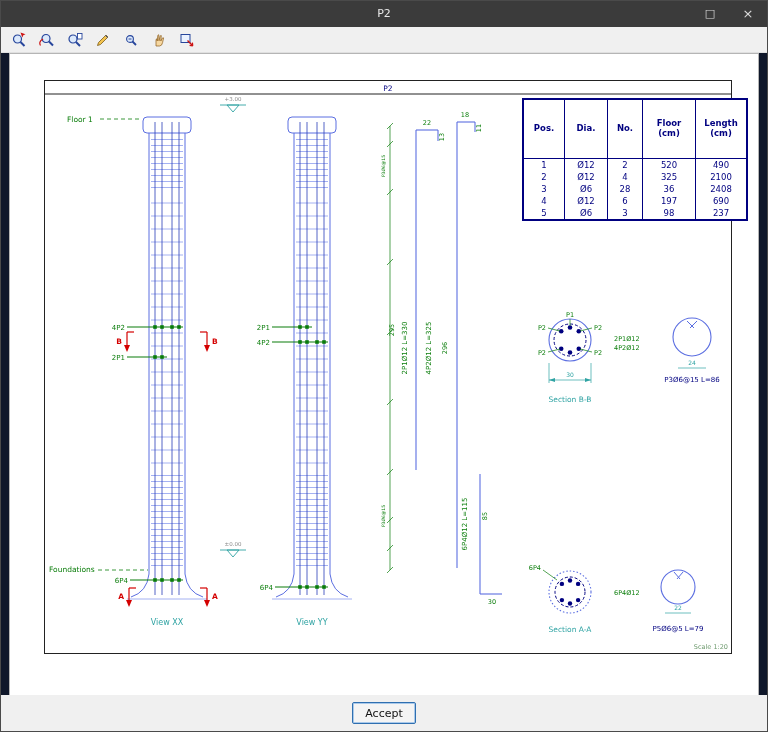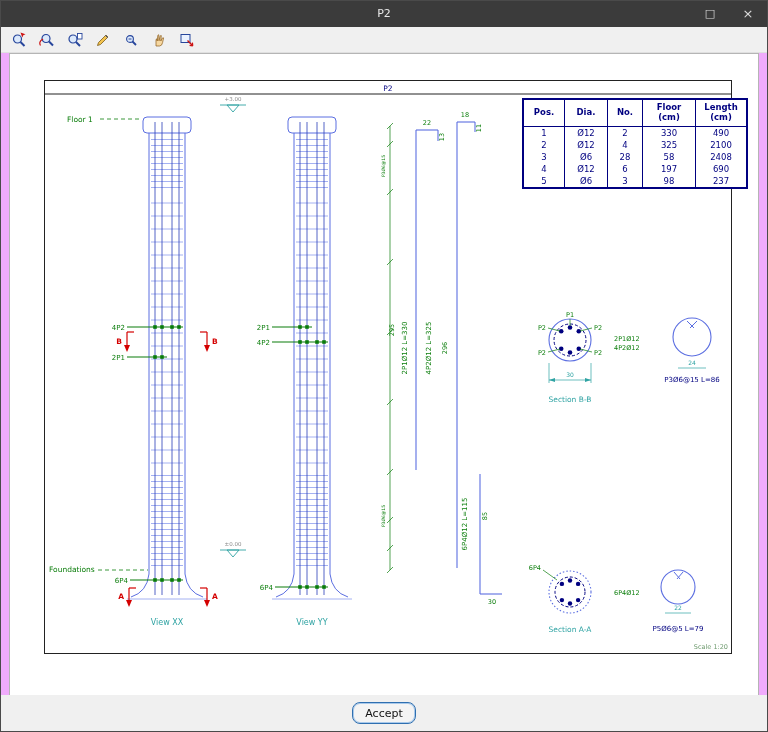--- a/index.html
+++ b/index.html
@@ -1,44 +1,44 @@
 <!DOCTYPE html>
 <html><head>
 <meta charset="utf-8">
 <style>
   html,body{margin:0;padding:0;}
   body{width:768px;height:732px;overflow:hidden;background:#e8e8e8;
        font-family:"DejaVu Sans","Liberation Sans",sans-serif;}
-  .window{position:relative;width:768px;height:732px;background:#f0abfc;
+  .window{position:relative;width:768px;height:732px;background:#0f172a;
           border:1px solid #4a4a4a;box-sizing:border-box;}
   .titlebar{position:absolute;top:0;left:0;right:0;height:26px;background:#3b3b3b;}
   .titlebar .title{position:absolute;left:0;right:0;top:0;text-align:center;
           line-height:26px;font-size:11px;color:#e8e8e8;}
   .wbtn{position:absolute;top:0;width:38px;height:26px;text-align:center;
           line-height:25px;font-size:13px;color:#dcdcdc;cursor:default;z-index:2;}
   .wbtn.max{right:38px;font-size:11px;}
   .wbtn.close{right:0;}
   .toolbar{position:absolute;top:26px;left:0;right:0;height:26px;background:#f0f0f0;
           border-bottom:1px solid #e0e0e0;padding-left:6px;box-sizing:border-box;}
   .tbtn{display:inline-block;width:21px;height:21px;margin-top:2px;text-align:center;
           border:1px solid transparent;border-radius:2px;}
   .tbtn svg{margin-top:2px;}
   .canvas{position:absolute;left:8px;top:52px;width:750px;height:644px;background:#ffffff;
           border:1px solid #b5b5b5;box-sizing:border-box;}
   .sheet-svg{position:absolute;left:34px;top:26px;}
   .sched{position:absolute;left:512px;top:44px;border-collapse:collapse;background:#fff;
          color:#000080;text-align:center;border:2px solid #000080;table-layout:fixed;}
   .sched th{border:1px solid #000080;font-size:8.5px;font-weight:bold;
-         padding:3px 2px;line-height:1.15;}
+         padding:19px 2px;line-height:1.15;}
   .sched td{border-left:1px solid #000080;border-right:1px solid #000080;
          font-size:8.5px;padding:0 2px;height:12px;line-height:12px;}
   .bottombar{position:absolute;left:0;right:0;bottom:0;height:36px;background:#f0f0f0;}
   .accept{position:absolute;left:50%;transform:translateX(-50%);top:7px;width:64px;height:22px;
           background:#f4f4f4;border:1px solid #2f6fb0;box-shadow:0 0 0 1px #a9c9ea inset;
-          font-size:11px;color:#111;font-family:"DejaVu Sans","Liberation Sans",sans-serif;border-radius:8px;}
+          font-size:11px;color:#111;font-family:"DejaVu Sans","Liberation Sans",sans-serif;border-radius:2px;}
 </style>
 </head>
 <body>
 
 <div class="window">
 
   <div class="titlebar">
     <span class="title">P2</span>
     <span class="wbtn max">□</span>
     <span class="wbtn close">×</span>
@@ -335,35 +335,35 @@
           <th style="width:48px"><span>Floor</span><br><span>(cm)</span></th>
           <th style="width:46px"><span>Length</span><br><span>(cm)</span></th>
         </tr>
       </thead>
       <tbody>
 
       <tr style="">
           <td>1</td>
           <td>Ø12</td>
           <td>2</td>
-          <td>330</td>
+          <td>520</td>
           <td>490</td>
         </tr>
           <tr style="">
           <td>2</td>
           <td>Ø12</td>
           <td>4</td>
           <td>325</td>
           <td>2100</td>
         </tr>
           <tr style="">
           <td>3</td>
           <td>Ø6</td>
           <td>28</td>
-          <td>58</td>
+          <td>36</td>
           <td>2408</td>
         </tr>
           <tr style="">
           <td>4</td>
           <td>Ø12</td>
           <td>6</td>
           <td>197</td>
           <td>690</td>
         </tr>
           <tr style="">

